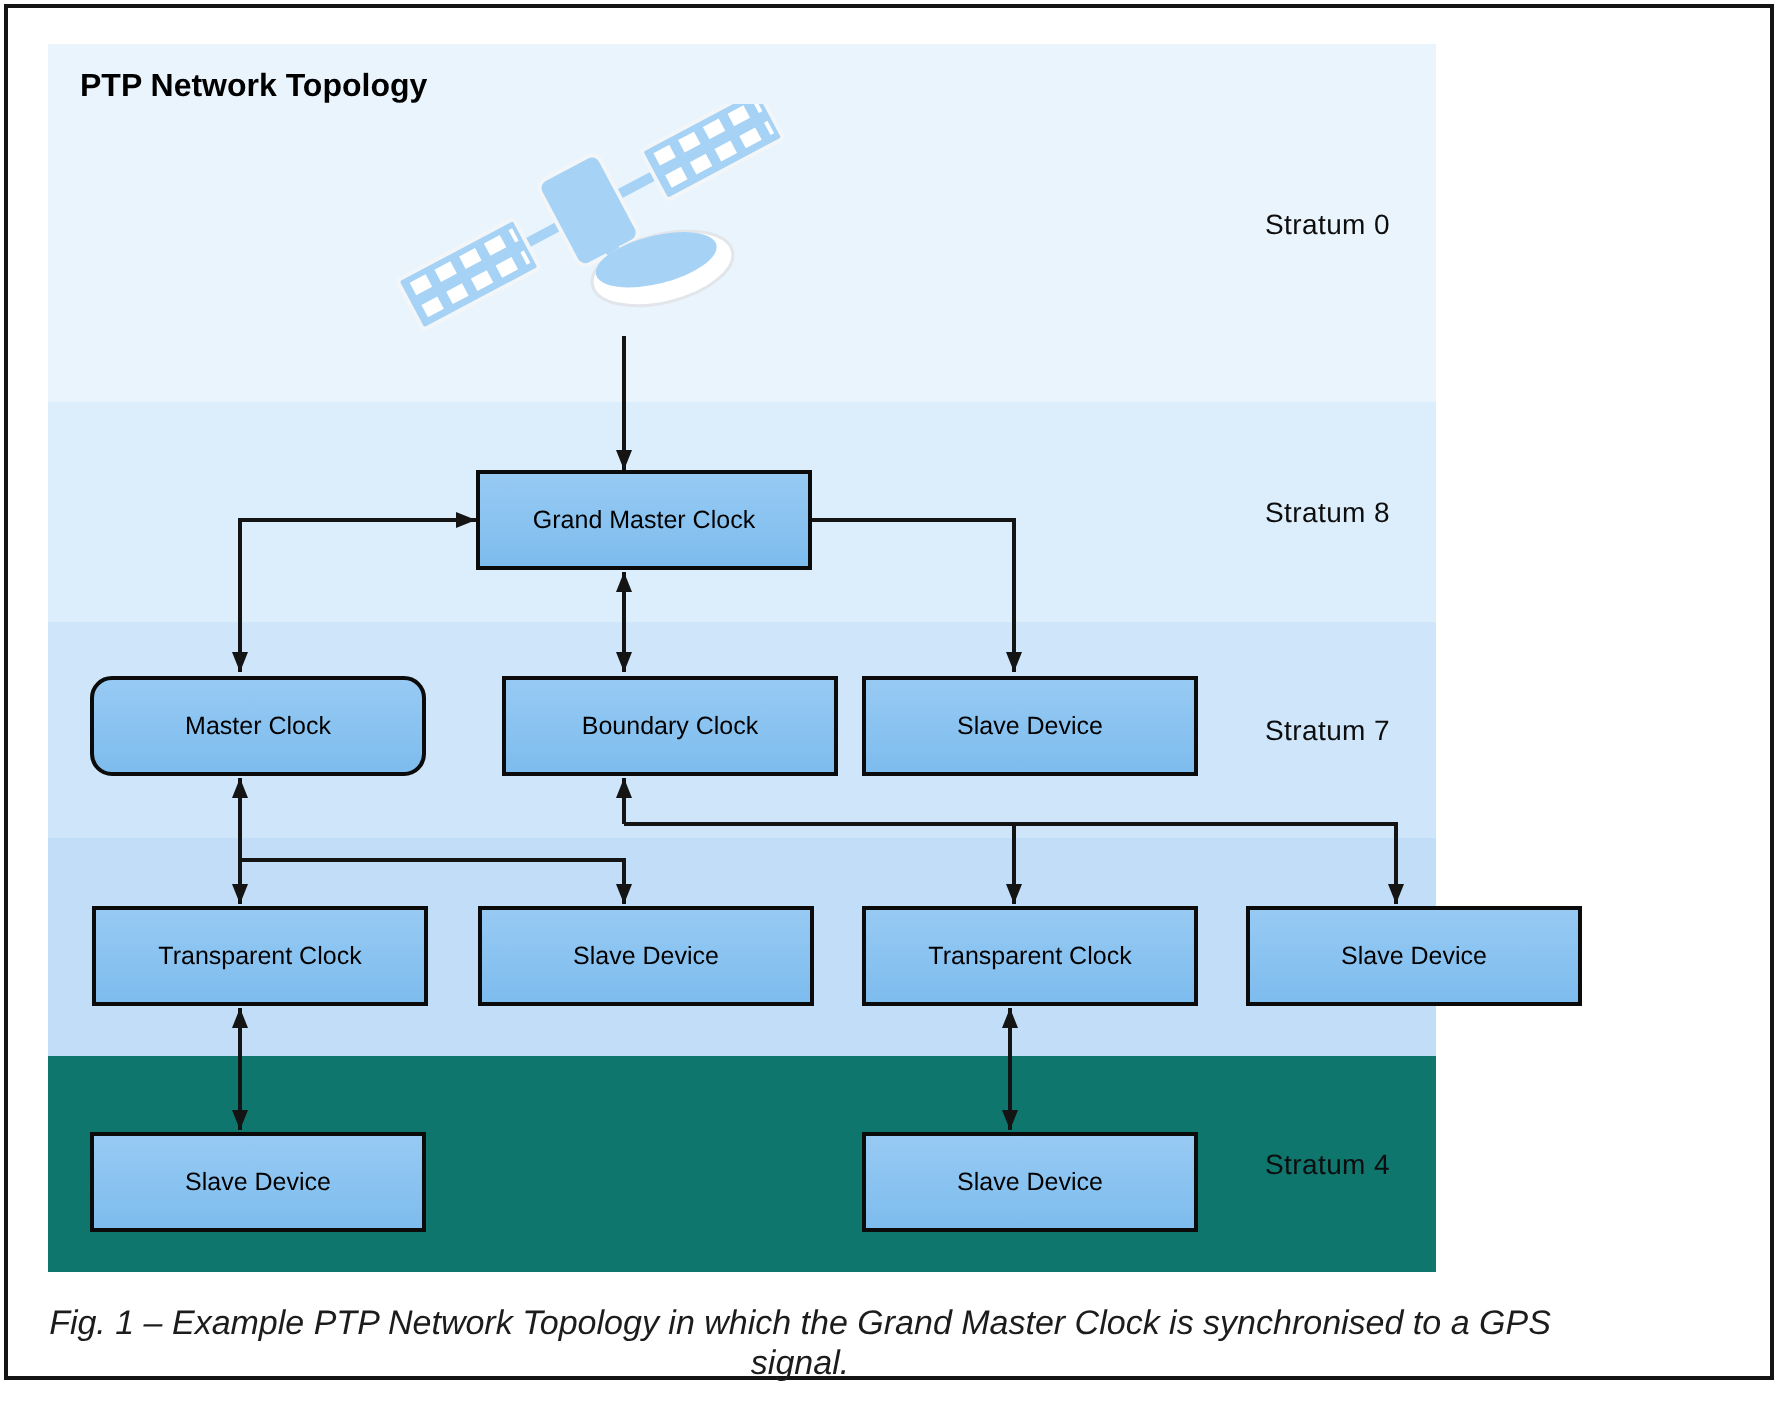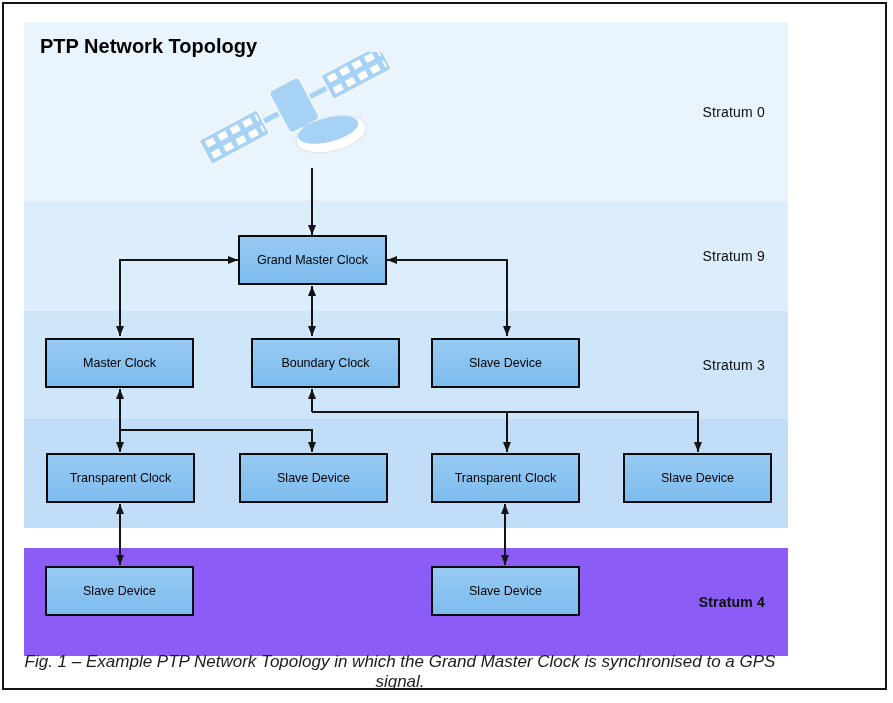--- a/index.html
+++ b/index.html
@@ -1,39 +1,39 @@
 <!DOCTYPE html>
 <html><head>
 <meta charset="utf-8">
 <style>
   html,body{margin:0;padding:0;background:#ffffff;font-family:"Liberation Sans",sans-serif;}
   .page{position:relative;width:893px;height:703px;background:#ffffff;overflow:hidden;}
   .frame{position:absolute;left:2px;top:2px;width:885px;height:688px;border:2px solid #141414;box-sizing:border-box;background:#ffffff;}
 
   
-  .band{position:absolute;left:24px;width:764px;display:flex;align-items:center;justify-content:flex-end;box-sizing:border-box;padding-right:23px;}
+  .band{position:absolute;left:24px;width:694px;display:flex;align-items:center;justify-content:flex-end;box-sizing:border-box;padding-right:23px;}
   .band0{top:22px;height:179px;background:#eaf4fd;}
   .band1{top:201px;height:110px;background:#dcedfc;}
   .band2{top:311px;height:108px;background:#cee5fa;}
   .band3{top:419px;height:109px;background:#c1ddf8;}
-  .band4{top:548px;height:108px;background:#8b5cf6;font-weight:bold;}
+  .band4{top:528px;height:108px;background:#0f766e;}
   .blabel{font-size:14px;color:#0d0d0d;letter-spacing:0.2px;}
 
-  .title{position:absolute;left:40px;top:35px;font-size:20px;font-weight:bold;color:#000;}
+  .title{position:absolute;left:40px;top:35px;font-size:16px;font-weight:bold;color:#000;}
 
   
   svg.wires{position:absolute;left:0;top:0;width:893px;height:703px;pointer-events:none;}
 
   
-  .node{position:absolute;width:149px;height:50px;border:2px solid #0b0b0b;box-sizing:border-box;
+  .node{position:absolute;width:168px;height:50px;border:2px solid #0b0b0b;box-sizing:border-box;
         background:linear-gradient(to bottom,#97caf3,#7dbcee);
         display:flex;align-items:center;justify-content:center;
         font-size:12.5px;color:#000;text-align:center;}
   .n-gmc     {left:238px;top:235px;}
-  .n-master  {left:45px; top:338px;}
+  .n-master  {left:45px; top:338px;border-radius:11px;}
   .n-boundary{left:238px;top:338px;margin-left:13px;}
   .n-slave2  {left:431px;top:338px;}
   .n-transl  {left:46px; top:453px;}
   .n-slave3l {left:239px;top:453px;}
   .n-transr  {left:431px;top:453px;}
   .n-slave3r {left:623px;top:453px;}
   .n-slave4l {left:45px; top:566px;}
   .n-slave4r {left:431px;top:566px;}
 
   .sat{position:absolute;left:198px;top:52px;width:200px;height:122px;}
@@ -44,24 +44,24 @@
 </head>
 <body>
 
 <div class="page">
   <div class="frame"></div>
 
   <div class="band band0">
     <span class="blabel">Stratum 0</span>
   </div>
   <div class="band band1">
-    <span class="blabel">Stratum 9</span>
+    <span class="blabel">Stratum 8</span>
   </div>
   <div class="band band2">
-    <span class="blabel">Stratum 3</span>
+    <span class="blabel">Stratum 7</span>
   </div>
   <div class="band band3">
     <span class="blabel">Stratum 6</span>
   </div>
   <div class="band band4">
     <span class="blabel">Stratum 4</span>
   </div>
 
   <div class="title">PTP Network Topology</div>
 

